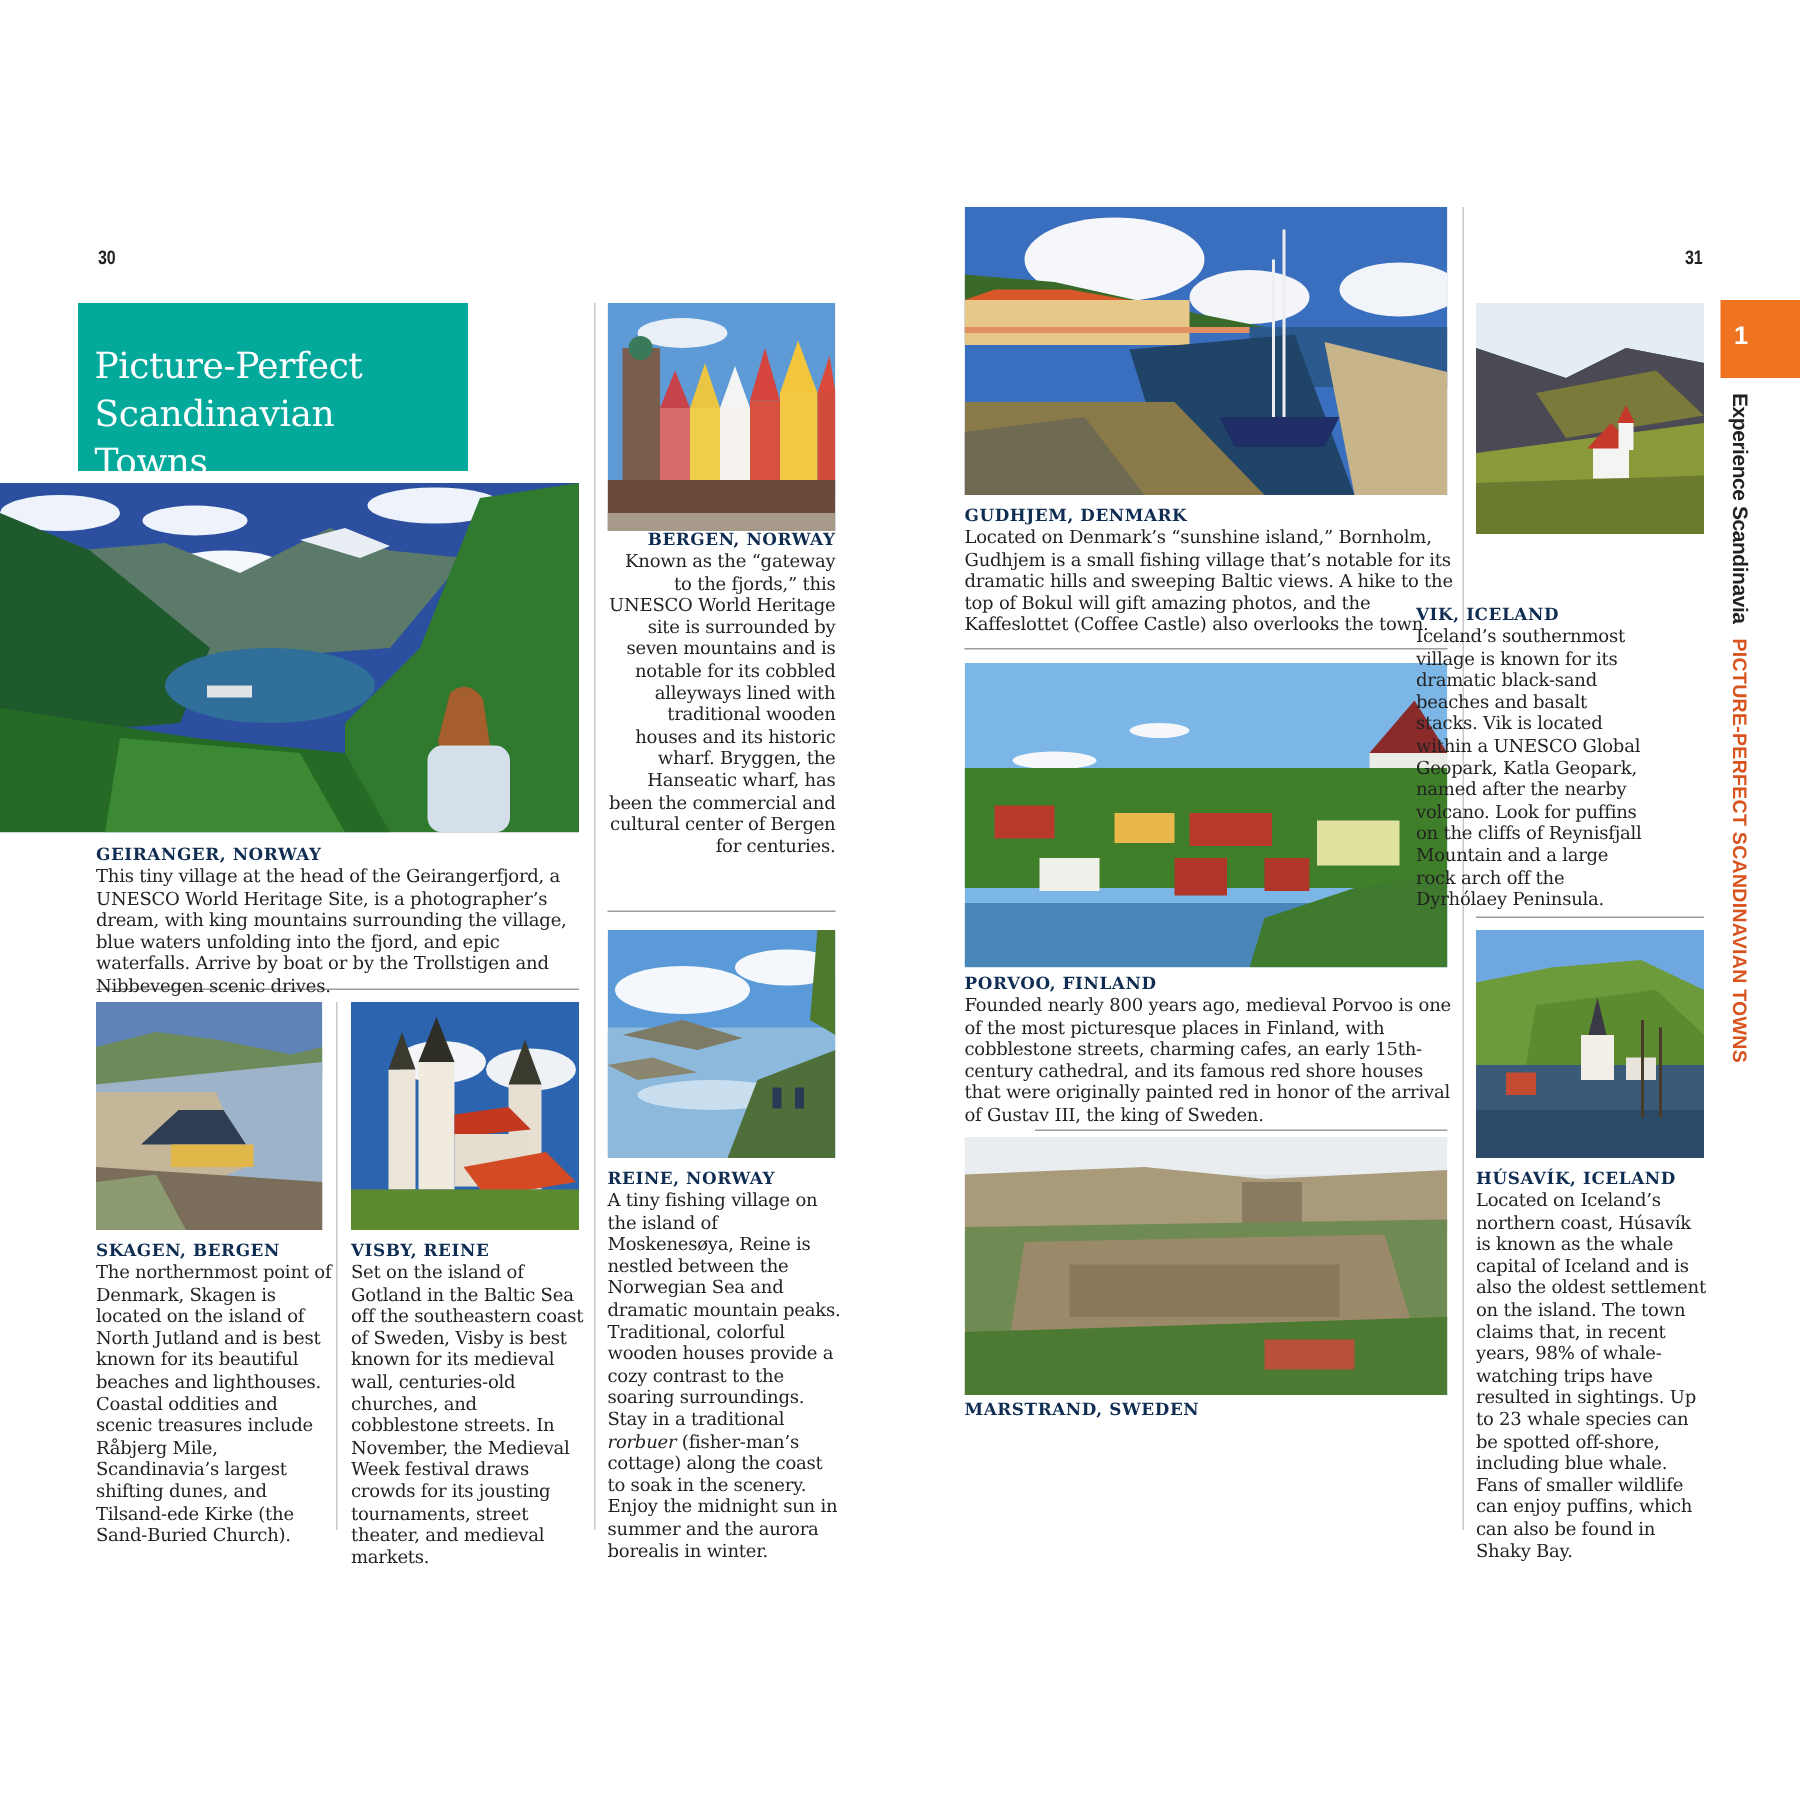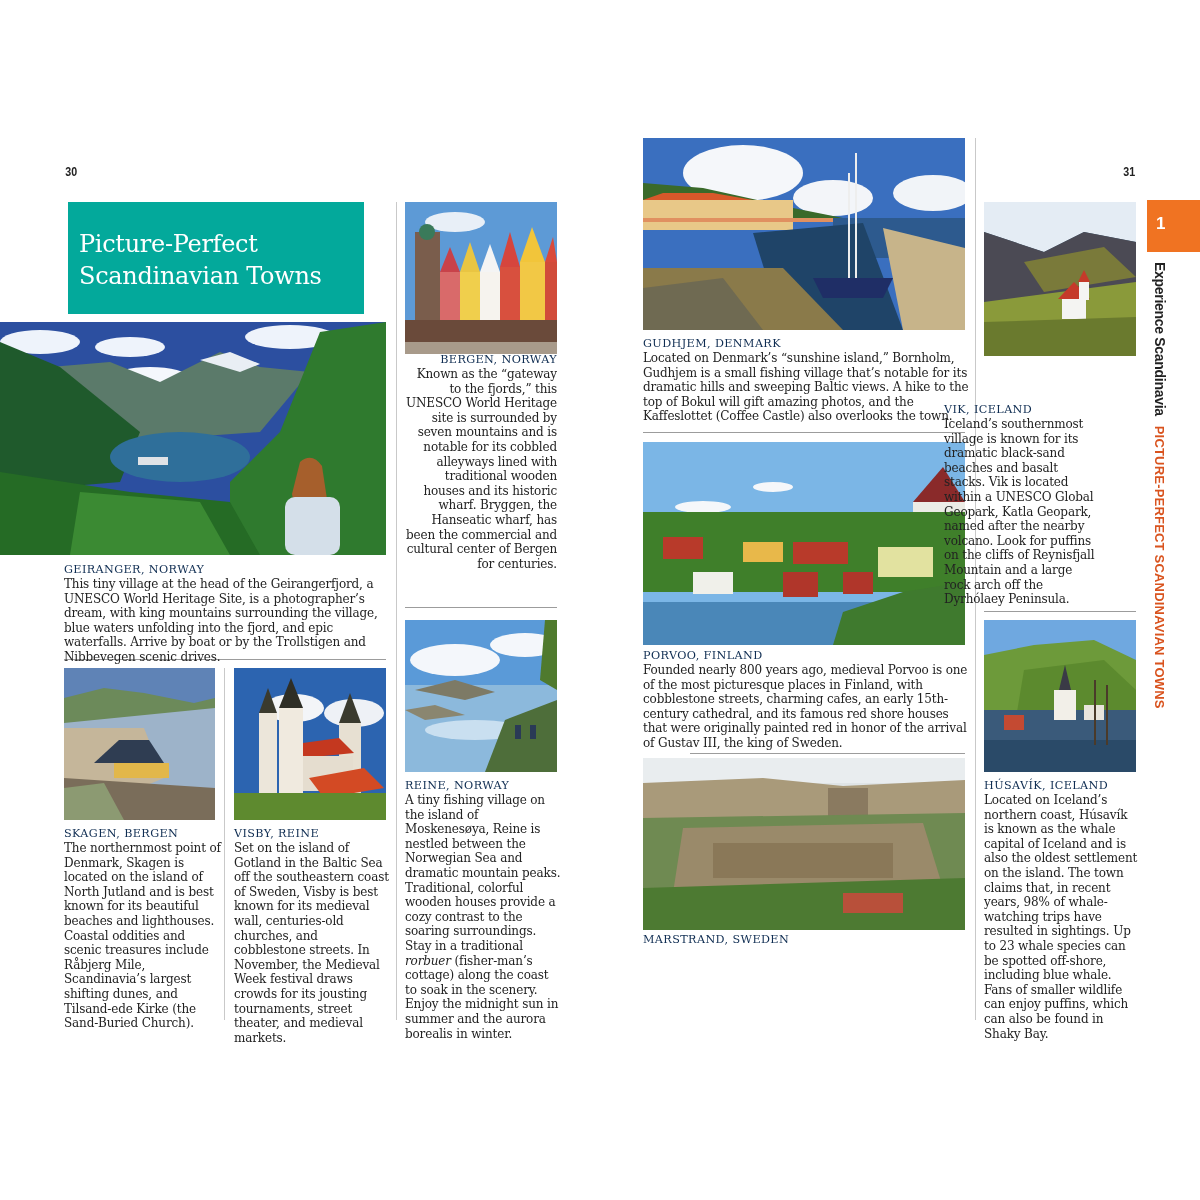--- a/index.html
+++ b/index.html
@@ -3,28 +3,28 @@
 <meta charset="utf-8">
 <style>
   * { box-sizing: border-box; margin: 0; padding: 0; }
   html, body { width: 1200px; height: 1200px; background: #ffffff; overflow: hidden; }
   body { position: relative; font-family: "DejaVu Serif", serif; color: #1f1f1f; }
 
   .page-num { position: absolute; top: 164px; font-family: "Liberation Sans", sans-serif; font-weight: bold; font-size: 13px; color: #222; transform: scaleX(0.82); }
   .vrule { position: absolute; width: 1px; background: #c9c9c9; }
   .hrule { position: absolute; height: 1px; background: #9c9c9c; }
 
-  .title-box { position: absolute; left: 68px; top: 202px; width: 296px; height: 112px; background: #03a99b; padding: 26px 11px; }
+  .title-box { position: absolute; left: 52px; top: 202px; width: 260px; height: 112px; background: #03a99b; padding: 26px 11px; }
   .title-box div { font-family: "DejaVu Serif", serif; font-weight: 300; font-size: 24px; line-height: 32px; color: #ffffff; letter-spacing: -0.3px; }
 
   .photo { position: absolute; overflow: hidden; }
   .photo svg { width: 100%; height: 100%; display: block; }
 
   .entry { position: absolute; }
-  .entry .name { font-family: "DejaVu Serif", serif; font-weight: normal; font-size: 11.2px; color: #0f2d52; letter-spacing: 0.4px; line-height: 15px; }
+  .entry .name { font-family: "DejaVu Serif", serif; font-weight: bold; font-size: 11.2px; color: #0f2d52; letter-spacing: 0.4px; line-height: 15px; }
   .entry .desc { font-family: "DejaVu Serif", serif; font-size: 12px; line-height: 14.6px; color: #222; letter-spacing: -0.15px; }
   .entry .desc i { }
 
   .chapter-tab { position: absolute; left: 1147px; top: 200px; width: 53px; height: 52px; background: #f07322; }
   .chapter-tab span { position: absolute; left: 9px; top: 14px; font-family: "Liberation Sans", sans-serif; font-weight: bold; font-size: 17px; color: #fff; }
   .side-title { position: absolute; left: 1146px; top: 262px; width: 390px; transform-origin: 0 0; transform: rotate(90deg) translateY(-22px); white-space: nowrap; font-family: "Liberation Sans", sans-serif; font-size: 14px; }
   .side-title .chap { color: #222; font-weight: bold; letter-spacing: -0.3px; font-stretch: condensed; }
   .side-title .sect { color: #d9531e; font-weight: bold; margin-left: 10px; font-size: 13px; letter-spacing: 0.2px; }
 </style>
 </head>

